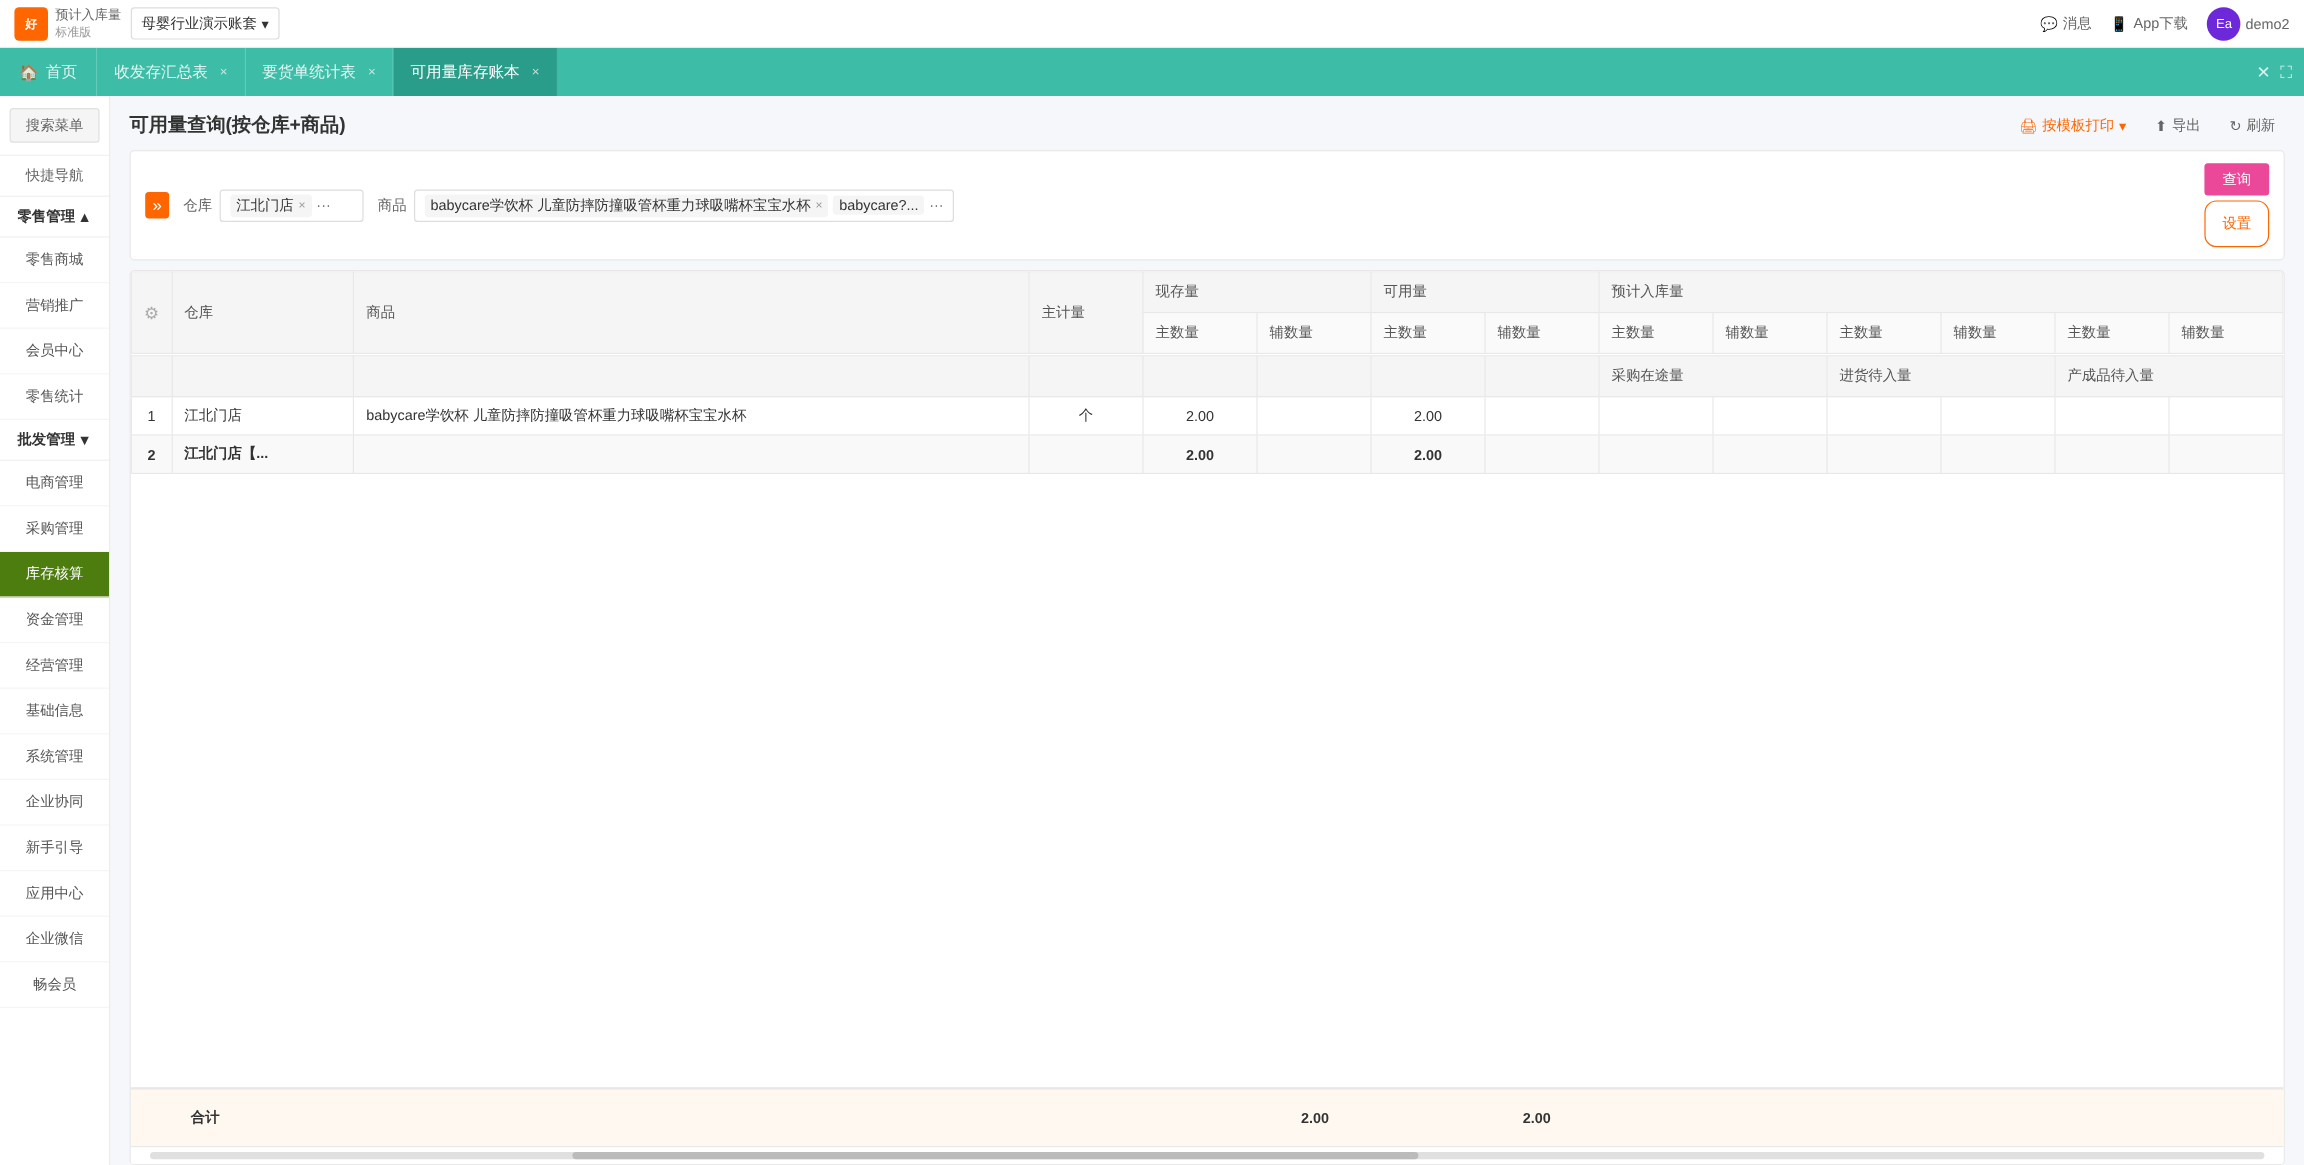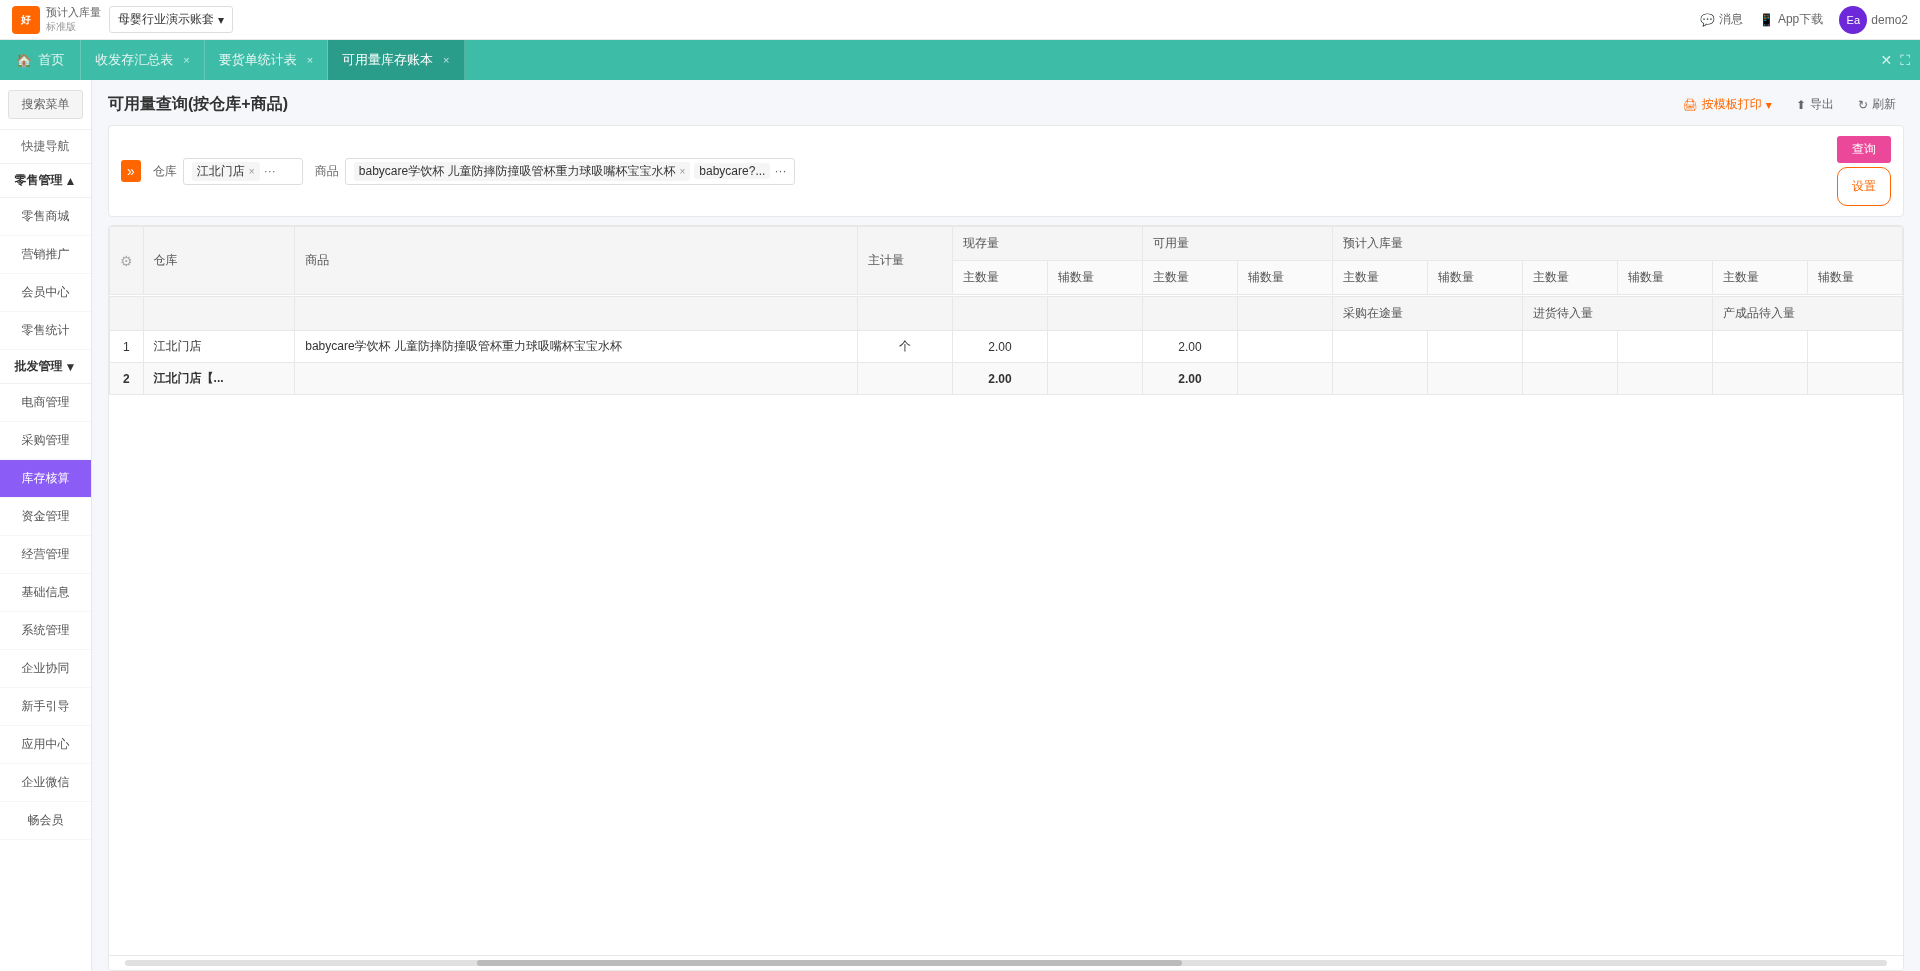--- a/index.html
+++ b/index.html
@@ -80,21 +80,21 @@
       padding: 10px 6px;
       text-align: center;
       color: #555;
       font-size: 12px;
       cursor: pointer;
       border-bottom: 1px solid #f5f5f5;
       display: flex;
       flex-direction: column;
       gap: 2px;
     }
-    .sidebar-item.active { background: #8b5cf6; color: #fff; }
+    .sidebar-item.active { background: #4d7c0f; color: #fff; }
     .sidebar-group-header {
       padding: 8px 6px;
       text-align: center;
       font-size: 12px;
       color: #333;
       font-weight: bold;
       cursor: pointer;
       border-bottom: 1px solid #f0f0f0;
       display: flex;
       align-items: center;
@@ -422,20 +422,42 @@
               <td></td>
               <td></td>
               <td></td>
               <td></td>
               <td></td>
             </tr>
           </tbody>
         </table>
       </div>
 
+      <div style="background:#fff8f0; border-top:2px solid #e8e8e8; padding:8px 10px; display:flex; align-items:center; flex-shrink:0;">
+        <table style="width:100%; border-collapse:collapse;">
+          <tbody>
+              <tr>
+            <td style="width:30px; border:none;"></td>
+            <td style="border:none; text-align:left; font-weight:bold; color:#333; font-size:12px; white-space:nowrap; width:120px;">合计</td>
+            <td style="border:none; min-width:300px;"></td>
+            <td style="border:none; width:50px;"></td>
+            <td style="border:none; text-align:center; font-weight:bold; color:#333; font-size:12px;">2.00</td>
+            <td style="border:none; text-align:center; width:80px;"></td>
+            <td style="border:none; text-align:center; font-weight:bold; color:#333; font-size:12px;">2.00</td>
+            <td style="border:none; text-align:center; width:80px;"></td>
+            <td style="border:none; width:80px;"></td>
+            <td style="border:none; width:80px;"></td>
+            <td style="border:none; width:80px;"></td>
+            <td style="border:none; width:80px;"></td>
+            <td style="border:none; width:80px;"></td>
+            <td style="border:none; width:80px;"></td>
+          </tr>
+        </tbody>
+          </table>
+      </div>
 
       <div style="background:#fff; padding:4px 16px; border-top:1px solid #e8e8e8; flex-shrink:0;">
         <div style="background:#e0e0e0; height:6px; border-radius:3px; position:relative;">
           <div style="background:#bbb; height:6px; border-radius:3px; width:40%; position:absolute; left:20%;"></div>
         </div>
       </div>
     </div>
 
   </div>
 </div>

